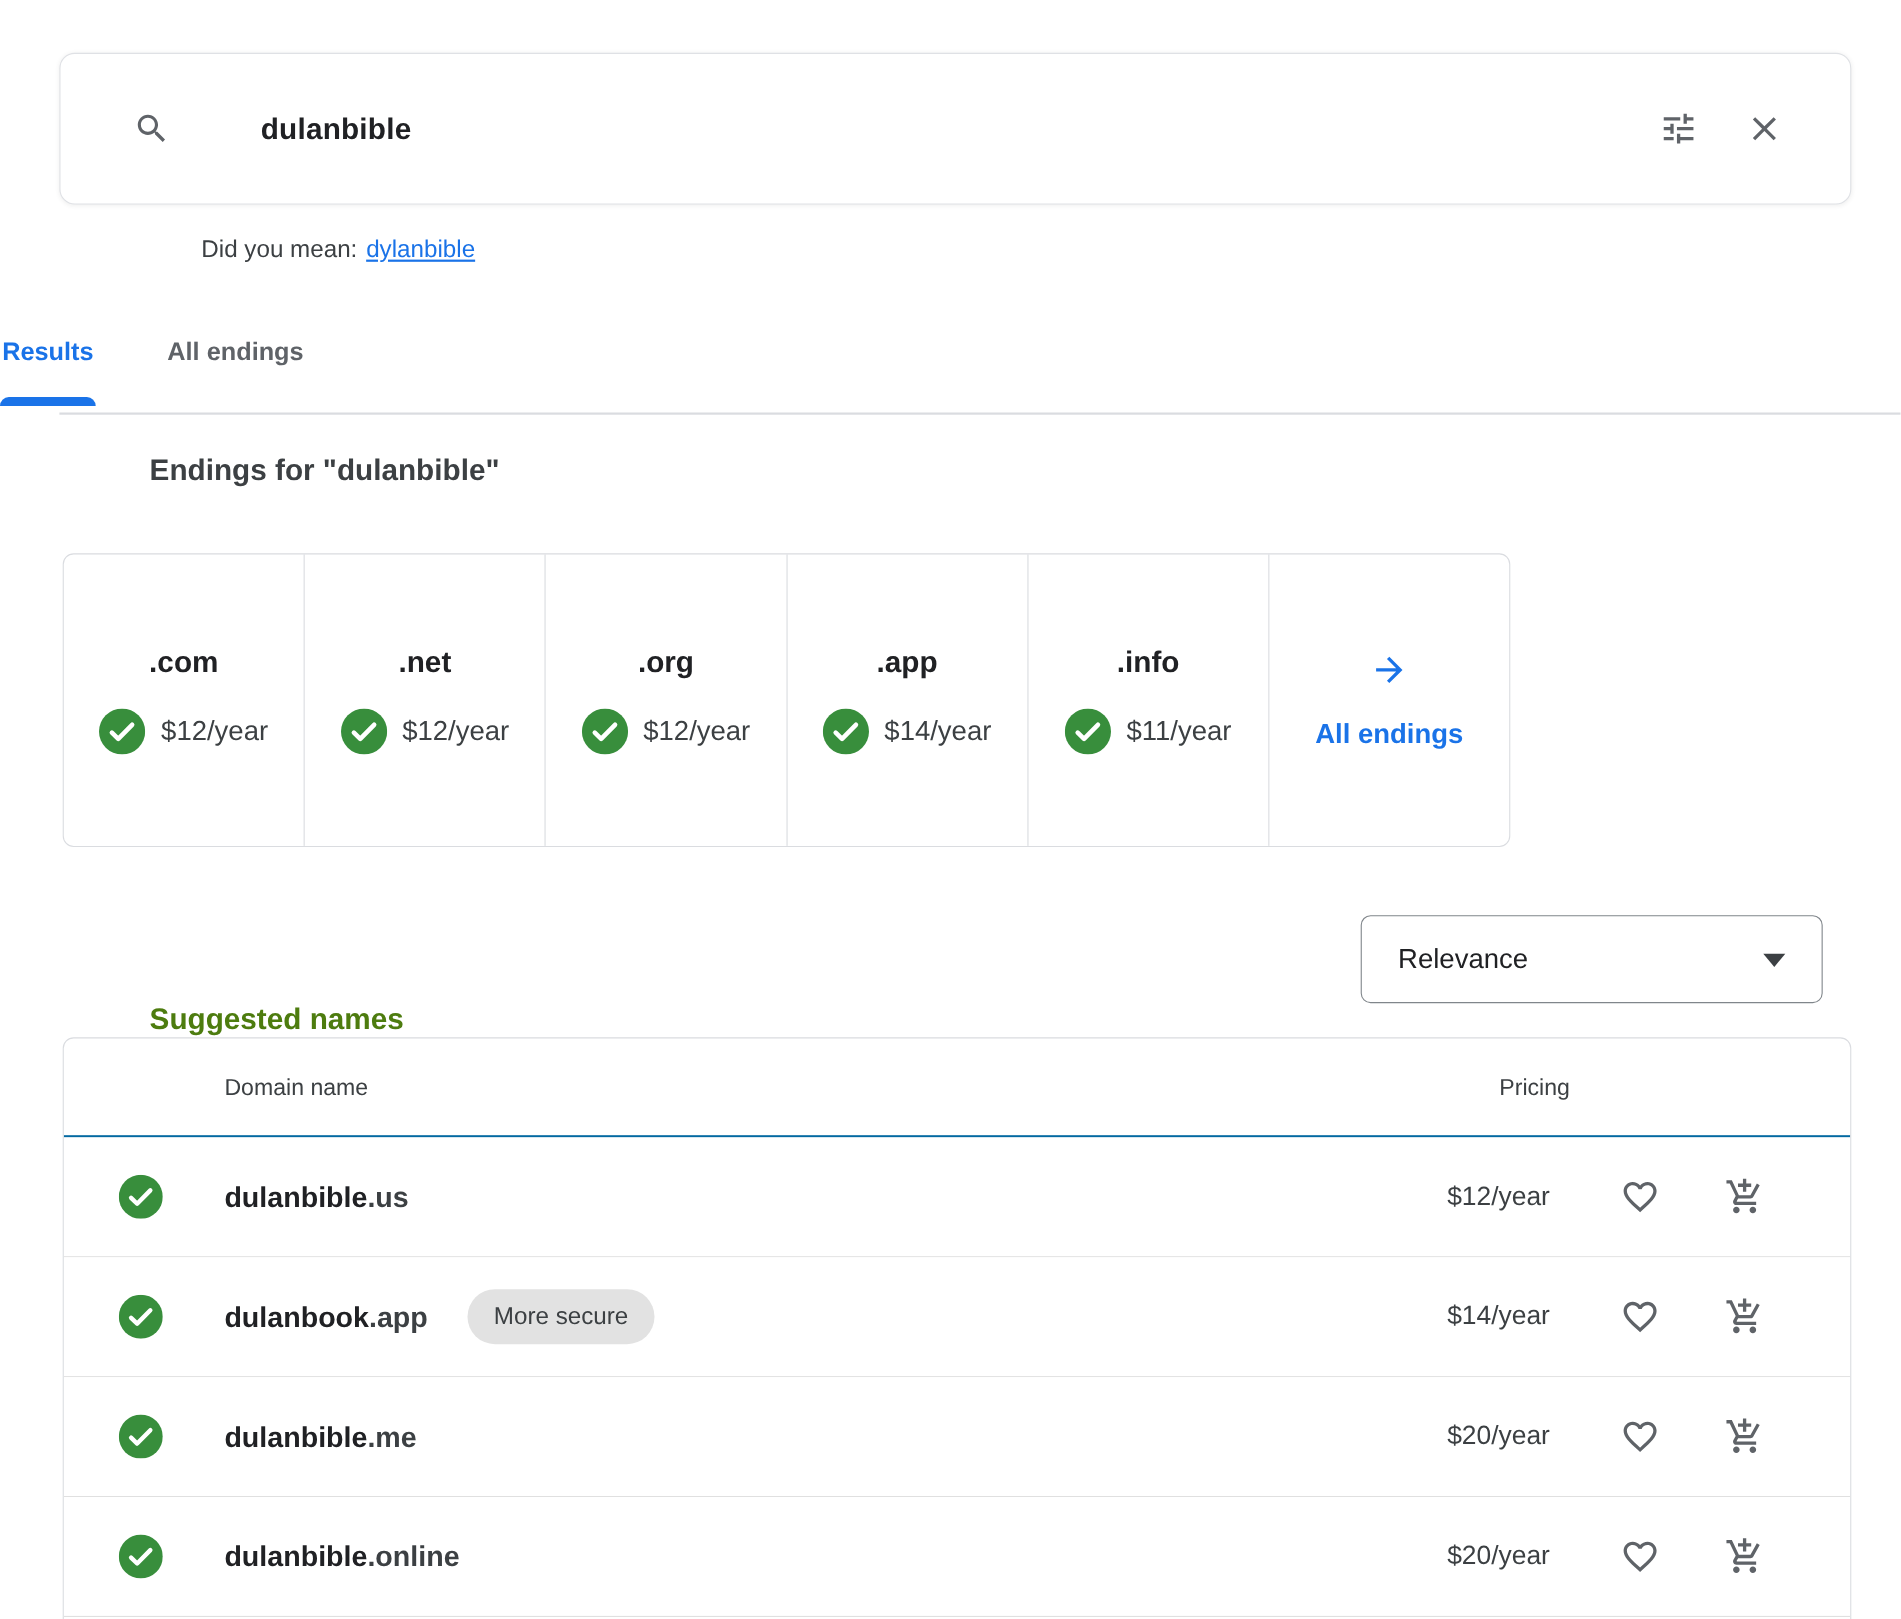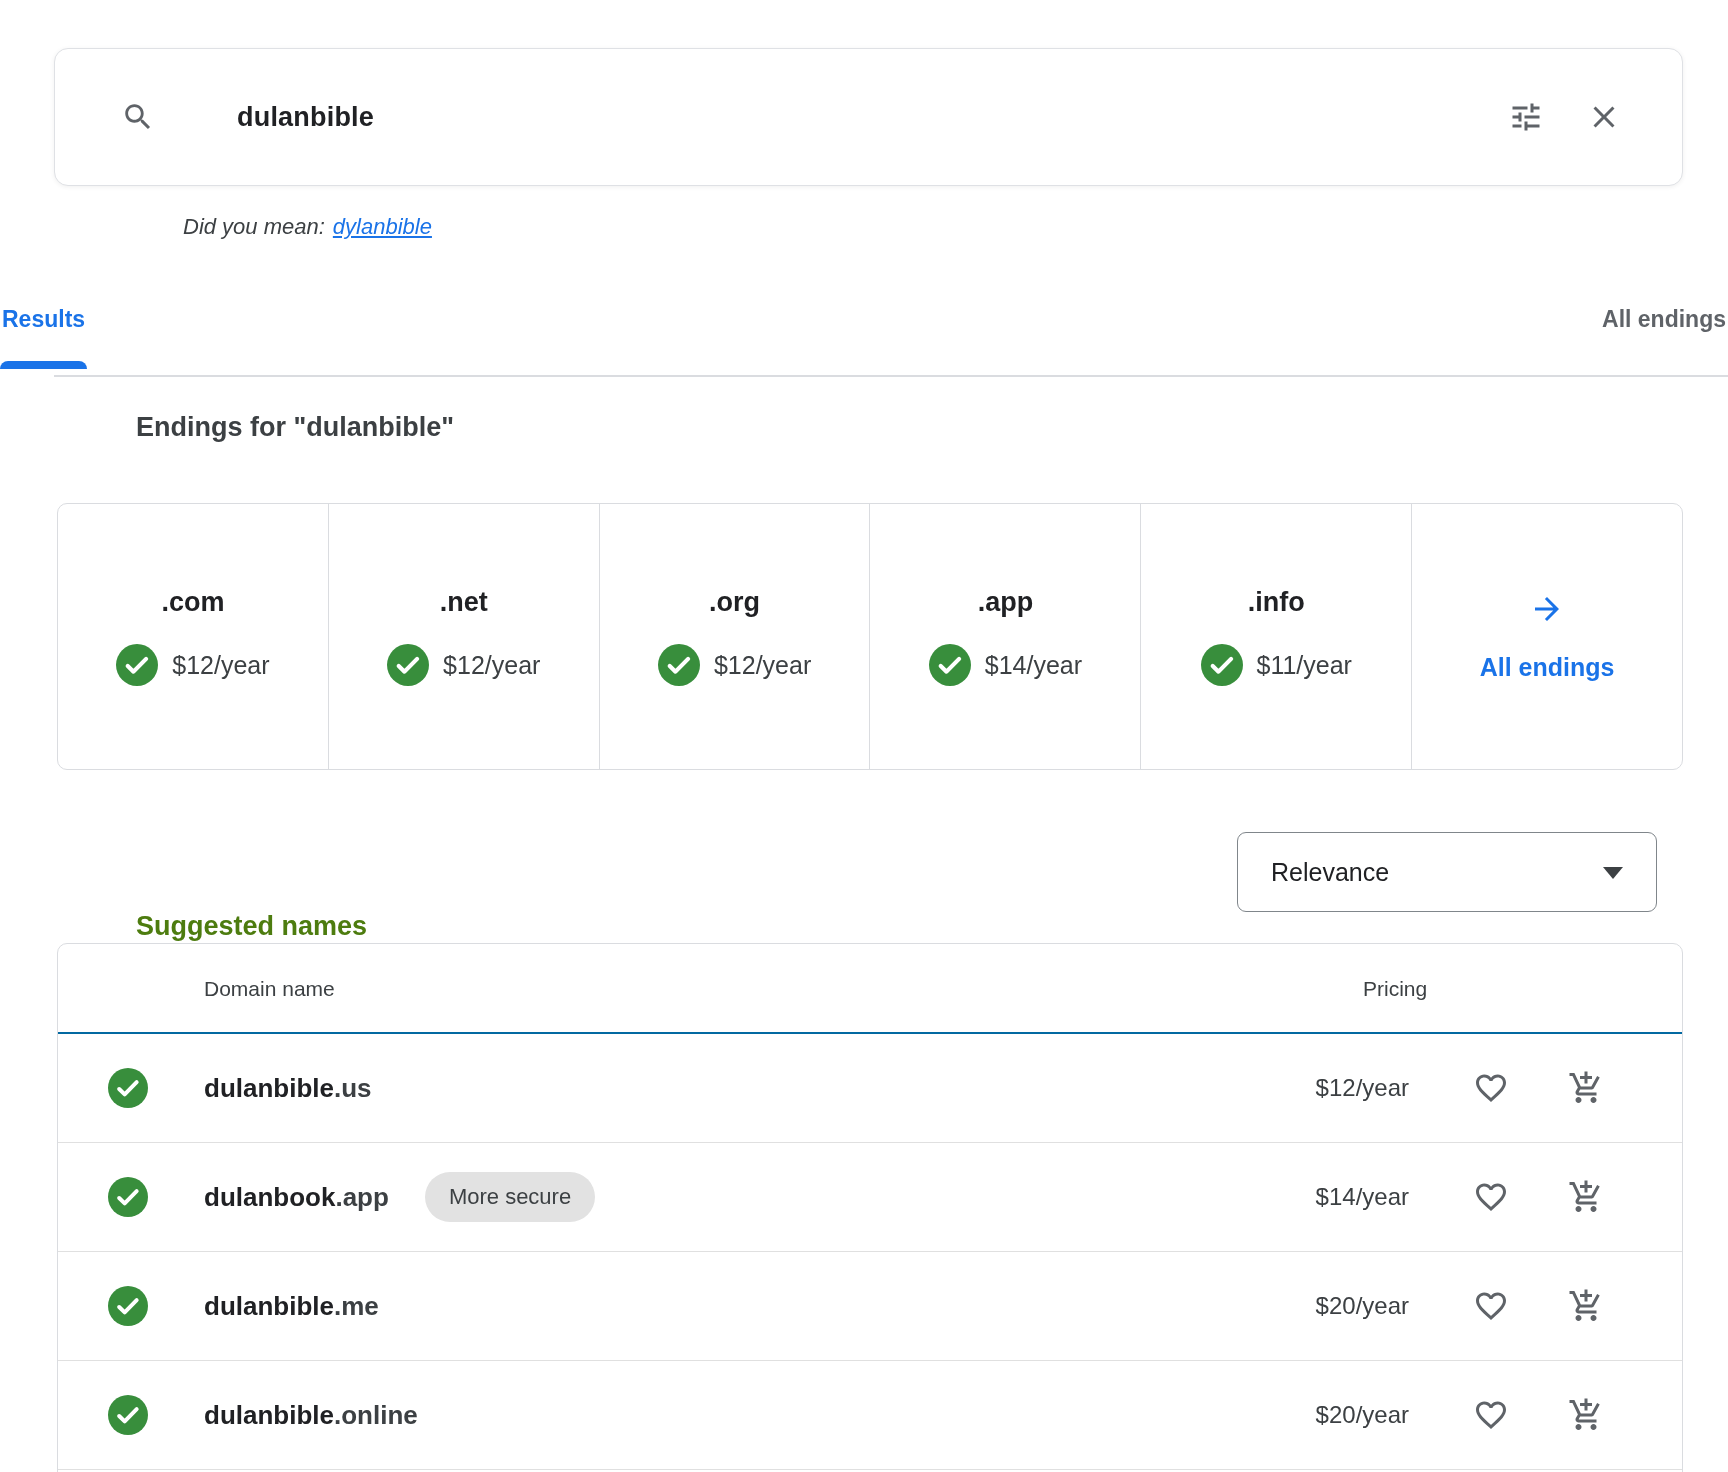--- a/index.html
+++ b/index.html
@@ -12,32 +12,32 @@
     position:absolute;left:54px;top:48px;width:1629px;height:138px;box-sizing:border-box;
     background:#fff;border:1.5px solid #dfe1e5;border-radius:14px;
     box-shadow:0 1px 4px rgba(60,64,67,.08);
     display:flex;align-items:center;
   }
   .search-card .magnifier{margin-left:66px;flex:0 0 auto;display:flex;}
   .search-card .query{margin-left:82px;font-size:27px;font-weight:600;color:#202124;letter-spacing:.2px;}
   .search-card .right-icons{position:absolute;right:60px;top:0;bottom:0;display:flex;align-items:center;gap:42px;}
   .icon-btn{background:none;border:none;padding:0;margin:0;cursor:pointer;display:flex;align-items:center;justify-content:center;}
   
-  .did-you-mean{position:absolute;left:183px;top:214px;font-size:22px;color:#3c4043;font-style:italic;}
+  .did-you-mean{position:absolute;left:183px;top:214px;font-size:22px;color:#3c4043;}
   .did-you-mean a{color:#1a73e8;text-decoration:underline;margin-left:8px;cursor:pointer;}
   
-  .tabs{position:absolute;left:0;right:0;top:306px;display:flex;justify-content:space-between;gap:63px;}
+  .tabs{position:absolute;left:0;right:0;top:306px;display:flex;justify-content:flex-start;gap:63px;}
   .tab{position:relative;font-size:23px;font-weight:600;color:#5f6368;padding:0 2px 36px 2px;cursor:pointer;}
   .tab.active{color:#1a73e8;}
   .tab .tab-underline{position:absolute;left:0;right:0;bottom:0;height:8px;background:#1a73e8;border-radius:8px 8px 0 0;}
   .tabs-divider{position:absolute;left:54px;right:0;top:375px;height:2px;background:#dadce0;}
   
   .endings-heading{position:absolute;left:136px;top:412px;font-size:27px;font-weight:600;color:#3c4043;}
   .endings-card{
-    position:absolute;left:57px;top:503px;width:1626px;height:267px;box-sizing:border-box;
+    position:absolute;left:57px;top:503px;width:1316px;height:267px;box-sizing:border-box;
     border:1.5px solid #dadce0;border-radius:10px;display:flex;background:#fff;
   }
   .ending-col{
     flex:1 1 0;display:flex;flex-direction:column;align-items:center;justify-content:center;
     gap:26px;border-right:1.5px solid #dadce0;cursor:pointer;
   }
   .ending-col:last-child{border-right:none;}
   .ending-col .tld{font-size:27px;font-weight:700;color:#202124;}
   .price-row{display:flex;align-items:center;gap:14px;}
   .price-row .card-price{font-size:25px;color:#3c4043;}

